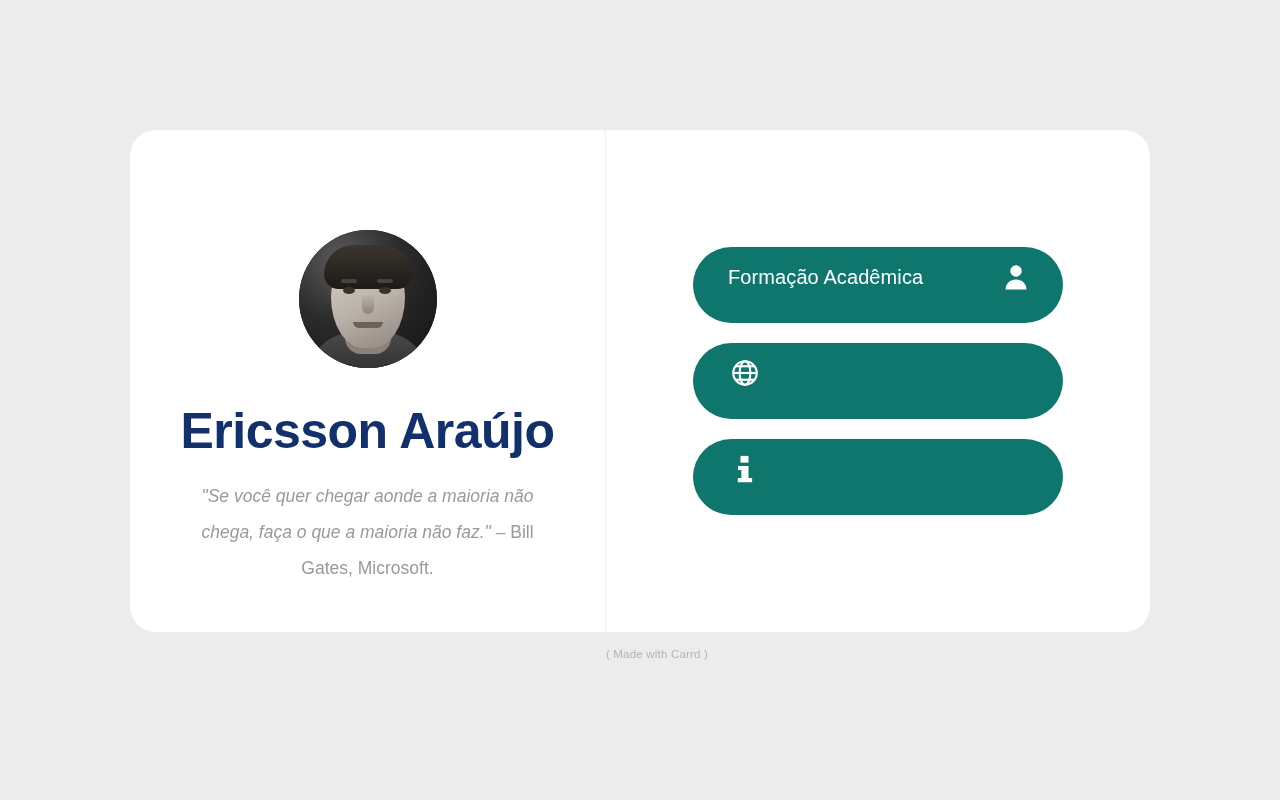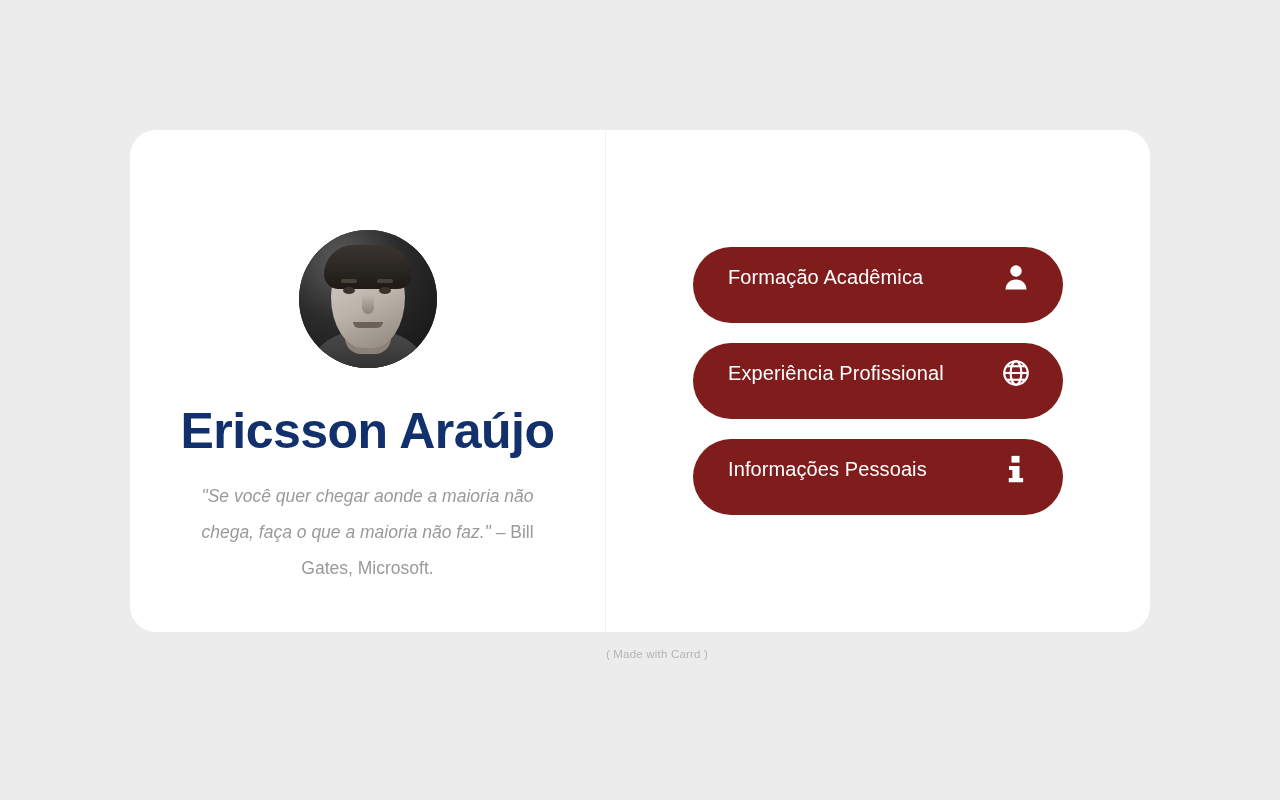--- a/index.html
+++ b/index.html
@@ -180,21 +180,21 @@
     flex-direction: column;
     align-items: center;
     justify-content: center;
     gap: 20px;
     padding: 0 70px;
   }
 
   .nav-btn {
     width: 370px;
     height: 76px;
-    background: #7f1d1d;
+    background: #0f766e;
     border: none;
     border-radius: 38px;
     display: flex;
     align-items: center;
     justify-content: space-between;
     padding: 0 30px 16px 35px;
     cursor: pointer;
     text-decoration: none;
     font-family: inherit;
   }
@@ -267,35 +267,33 @@
         <span class="btn-label">Formação Acadêmica</span>
         <span class="btn-icon">
           <svg width="30" height="30" viewBox="0 0 24 24" aria-hidden="true">
             <circle cx="12" cy="7.2" r="4.6" fill="#ffffff"></circle>
             <path d="M3.6 22c0-4.7 3.8-8 8.4-8s8.4 3.3 8.4 8z" fill="#ffffff"></path>
           </svg>
         </span>
       </button>
 
       <button class="nav-btn">
-        <span class="btn-label">Experiência Profissional</span>
         <span class="btn-icon">
           <svg width="30" height="30" viewBox="0 0 24 24" aria-hidden="true" fill="none" stroke="#ffffff" stroke-width="1.7">
             <circle cx="12" cy="12" r="9.4"></circle>
             <ellipse cx="12" cy="12" rx="4.3" ry="9.4"></ellipse>
             <line x1="2.6" y1="12" x2="21.4" y2="12"></line>
             <line x1="4.2" y1="6.6" x2="19.8" y2="6.6"></line>
             <line x1="4.2" y1="17.4" x2="19.8" y2="17.4"></line>
           </svg>
         </span>
       </button>
 
 
       <button class="nav-btn">
-        <span class="btn-label">Informações Pessoais</span>
         <span class="btn-icon">
           <svg width="28" height="30" viewBox="0 0 18 24" aria-hidden="true">
             <rect x="5.4" y="1.5" width="6.4" height="5.4" fill="#ffffff"></rect>
             <path d="M3.4 9.6h8.4v9.6h2.9v3.3H3.2v-3.3h2.9v-6.4H3.4z" fill="#ffffff"></path>
           </svg>
         </span>
       </button>
 
     </div>
 

